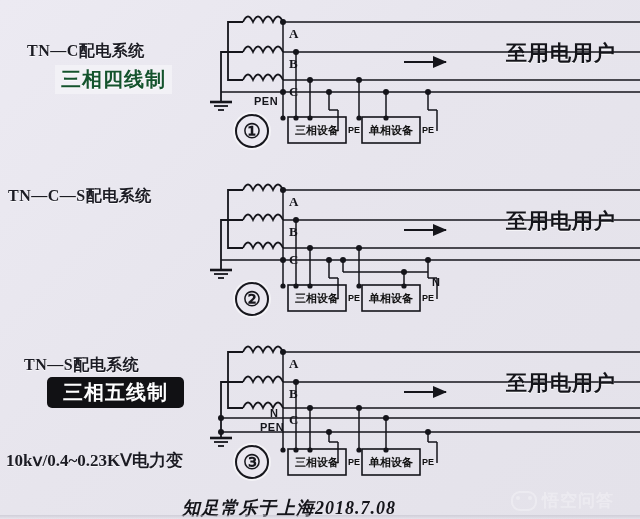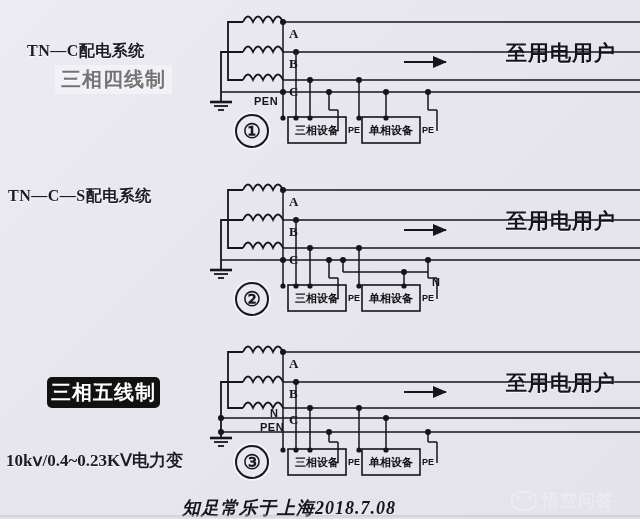--- a/index.html
+++ b/index.html
@@ -33,29 +33,29 @@
   }
   .sub-title {
     position: absolute;
     font-family: "Liberation Serif", serif;
     font-size: 20px;
     font-weight: 700;
     white-space: nowrap;
     letter-spacing: 1px;
   }
   .sub-title.plain {
-    color: #737373;
+    color: #14532d;
     background: #f2f1f6;
     padding: 1px 6px;
     text-shadow: 0 1px 0 rgba(255,255,255,0.8);
   }
   .sub-title.inverted {
     color: #ffffff;
     background: #111114;
-    padding: 2px 4px;
+    padding: 2px 16px;
     border-radius: 5px;
   }
   .caption {
     position: absolute;
     font-family: Liberation Serif, serif;
     font-size: 17px;
     font-weight: 600;
     color: #1c1c24;
     line-height: 1.35;
     white-space: nowrap;
@@ -366,20 +366,21 @@
 
   <div style="position:absolute; left:289px; top:194px; font:700 13px 'Liberation Serif',serif; color:#15151b;">A</div>
   <div style="position:absolute; left:289px; top:224px; font:700 13px 'Liberation Serif',serif; color:#15151b;">B</div>
   <div style="position:absolute; left:289px; top:252px; font:700 13px 'Liberation Serif',serif; color:#15151b;">C</div>
   <div style="position:absolute; left:432px; top:276px; font:700 11px 'Liberation Sans',sans-serif; color:#15151b;">N</div>
   <div style="position:absolute; left:290px; top:291px; width:54px; text-align:center; font:700 11px 'Liberation Sans',sans-serif; color:#111;">三相设备</div>
   <div style="position:absolute; left:348px; top:293px; font:700 9px 'Liberation Sans',sans-serif; color:#111;">PE</div>
   <div style="position:absolute; left:364px; top:291px; width:54px; text-align:center; font:700 11px 'Liberation Sans',sans-serif; color:#111;">单相设备</div>
   <div style="position:absolute; left:422px; top:293px; font:700 9px 'Liberation Sans',sans-serif; color:#111;">PE</div>
 
+  <div class="sys-title" style="left:24px; top:355px;">TN—S配电系统</div>
   <div class="sub-title inverted" style="left:47px; top:377px;">三相五线制</div>
   <div class="step" style="left:235px; top:445px;">③</div>
   <div class="feed-label" style="left:462px; top:369px;">至用电用户</div>
 
   <div style="position:absolute; left:289px; top:356px; font:700 13px 'Liberation Serif',serif; color:#15151b;">A</div>
   <div style="position:absolute; left:289px; top:386px; font:700 13px 'Liberation Serif',serif; color:#15151b;">B</div>
   <div style="position:absolute; left:289px; top:412px; font:700 13px 'Liberation Serif',serif; color:#15151b;">C</div>
   <div style="position:absolute; left:270px; top:407px; font:700 11px 'Liberation Sans',sans-serif; color:#15151b;">N</div>
   <div style="position:absolute; left:260px; top:421px; font:700 11px 'Liberation Sans',sans-serif; color:#15151b; letter-spacing:0.5px;">PEN</div>
   <div style="position:absolute; left:290px; top:455px; width:54px; text-align:center; font:700 11px 'Liberation Sans',sans-serif; color:#111;">三相设备</div>

